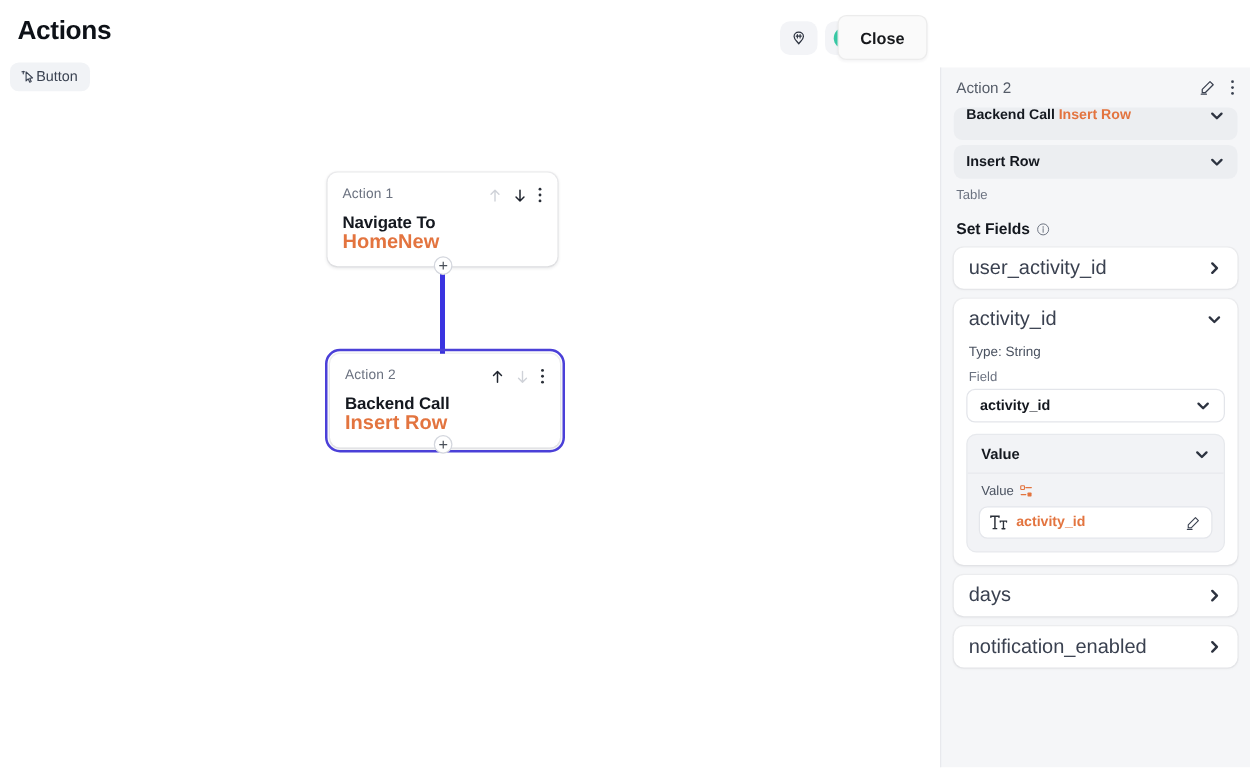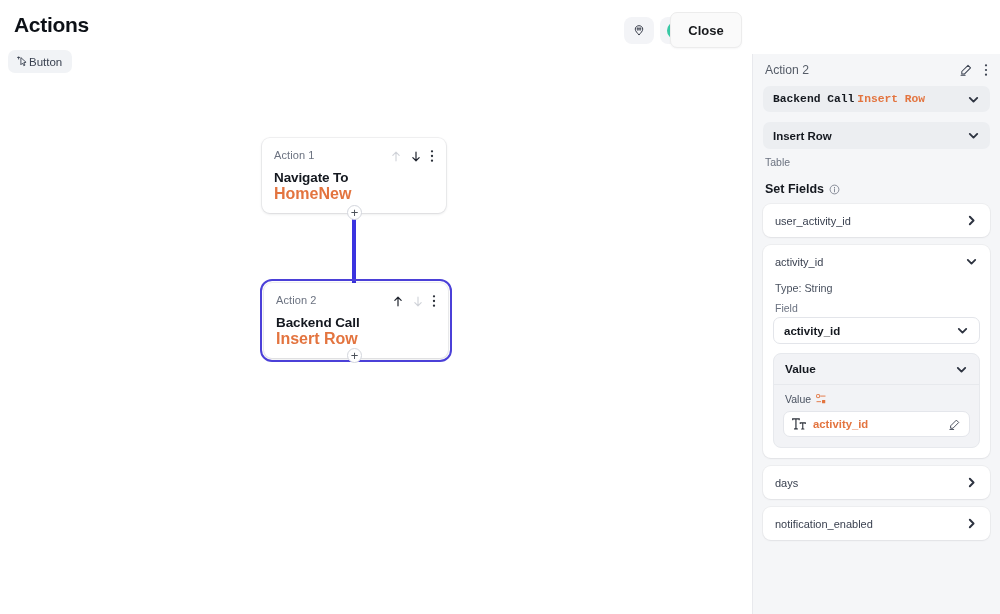--- a/index.html
+++ b/index.html
@@ -131,23 +131,23 @@
     padding: 0 10px;
   }
   .panel-head {
     display: flex; align-items: center; justify-content: space-between;
     height: 32px; padding: 0 2px;
   }
   .panel-head-title { font-size: 12.2px; color: #555c68; }
   .panel-head-icons { display: flex; align-items: center; gap: 11px; }
 
   .pill {
-    display: flex; align-items: center; justify-content: space-between;
+    display: flex; justify-content: space-between;
     background: #eceef1; border-radius: 7px;
-    height: 26px; padding: 0 10px; margin-bottom: 10px; cursor: pointer; font-family: Liberation Mono, monospace;
+    height: 26px; padding: 0 10px; margin-bottom: 4px; cursor: pointer;
   }
   .pill-text { font-size: 11.3px; font-weight: 700; color: #14181f; }
   .pill-text .accent { color: #e3743f; font-weight: 600; margin-left: 3px; }
 
   .field-label {
     font-size: 10.5px; color: #6b7280; margin: 7px 0 3px 2px;
   }
   .select {
     display: flex; align-items: center; justify-content: space-between;
     background: #eceef1; border-radius: 7px;
@@ -164,21 +164,21 @@
   .row-card {
     background: #ffffff; border-radius: 8px;
     margin-bottom: 8px;
     box-shadow: 0 1px 2px rgba(16,24,40,0.05), 0 0 0 1px rgba(16,24,40,0.035);
     overflow: hidden;
   }
   .row-head {
     display: flex; align-items: center; justify-content: space-between;
     height: 33px; padding: 0 12px; cursor: pointer;
   }
-  .row-name { font-size: 11px; color: #3a4150; }
+  .row-name { font-size: 16px; color: #3a4150; }
 
   .row-body { padding: 2px 10px 10px 10px; }
   .type-text { font-size: 10.8px; color: #4a5260; margin: 2px 0 8px 2px; }
 
   .inner-select {
     display: flex; align-items: center; justify-content: space-between;
     background: #ffffff; border: 1px solid #e3e5ea; border-radius: 7px;
     height: 27px; padding: 0 10px; cursor: pointer;
   }
   .inner-select-value { font-size: 11.5px; font-weight: 700; color: #14181f; }

